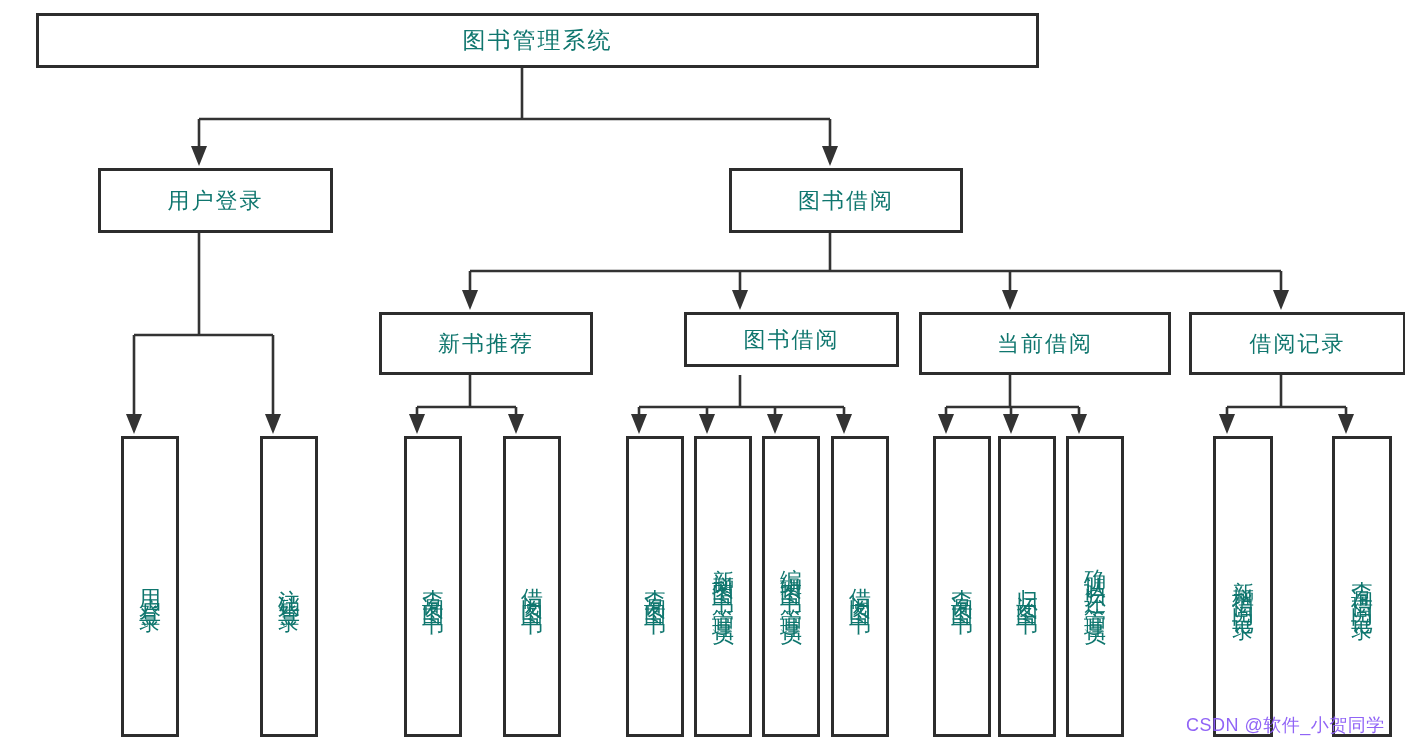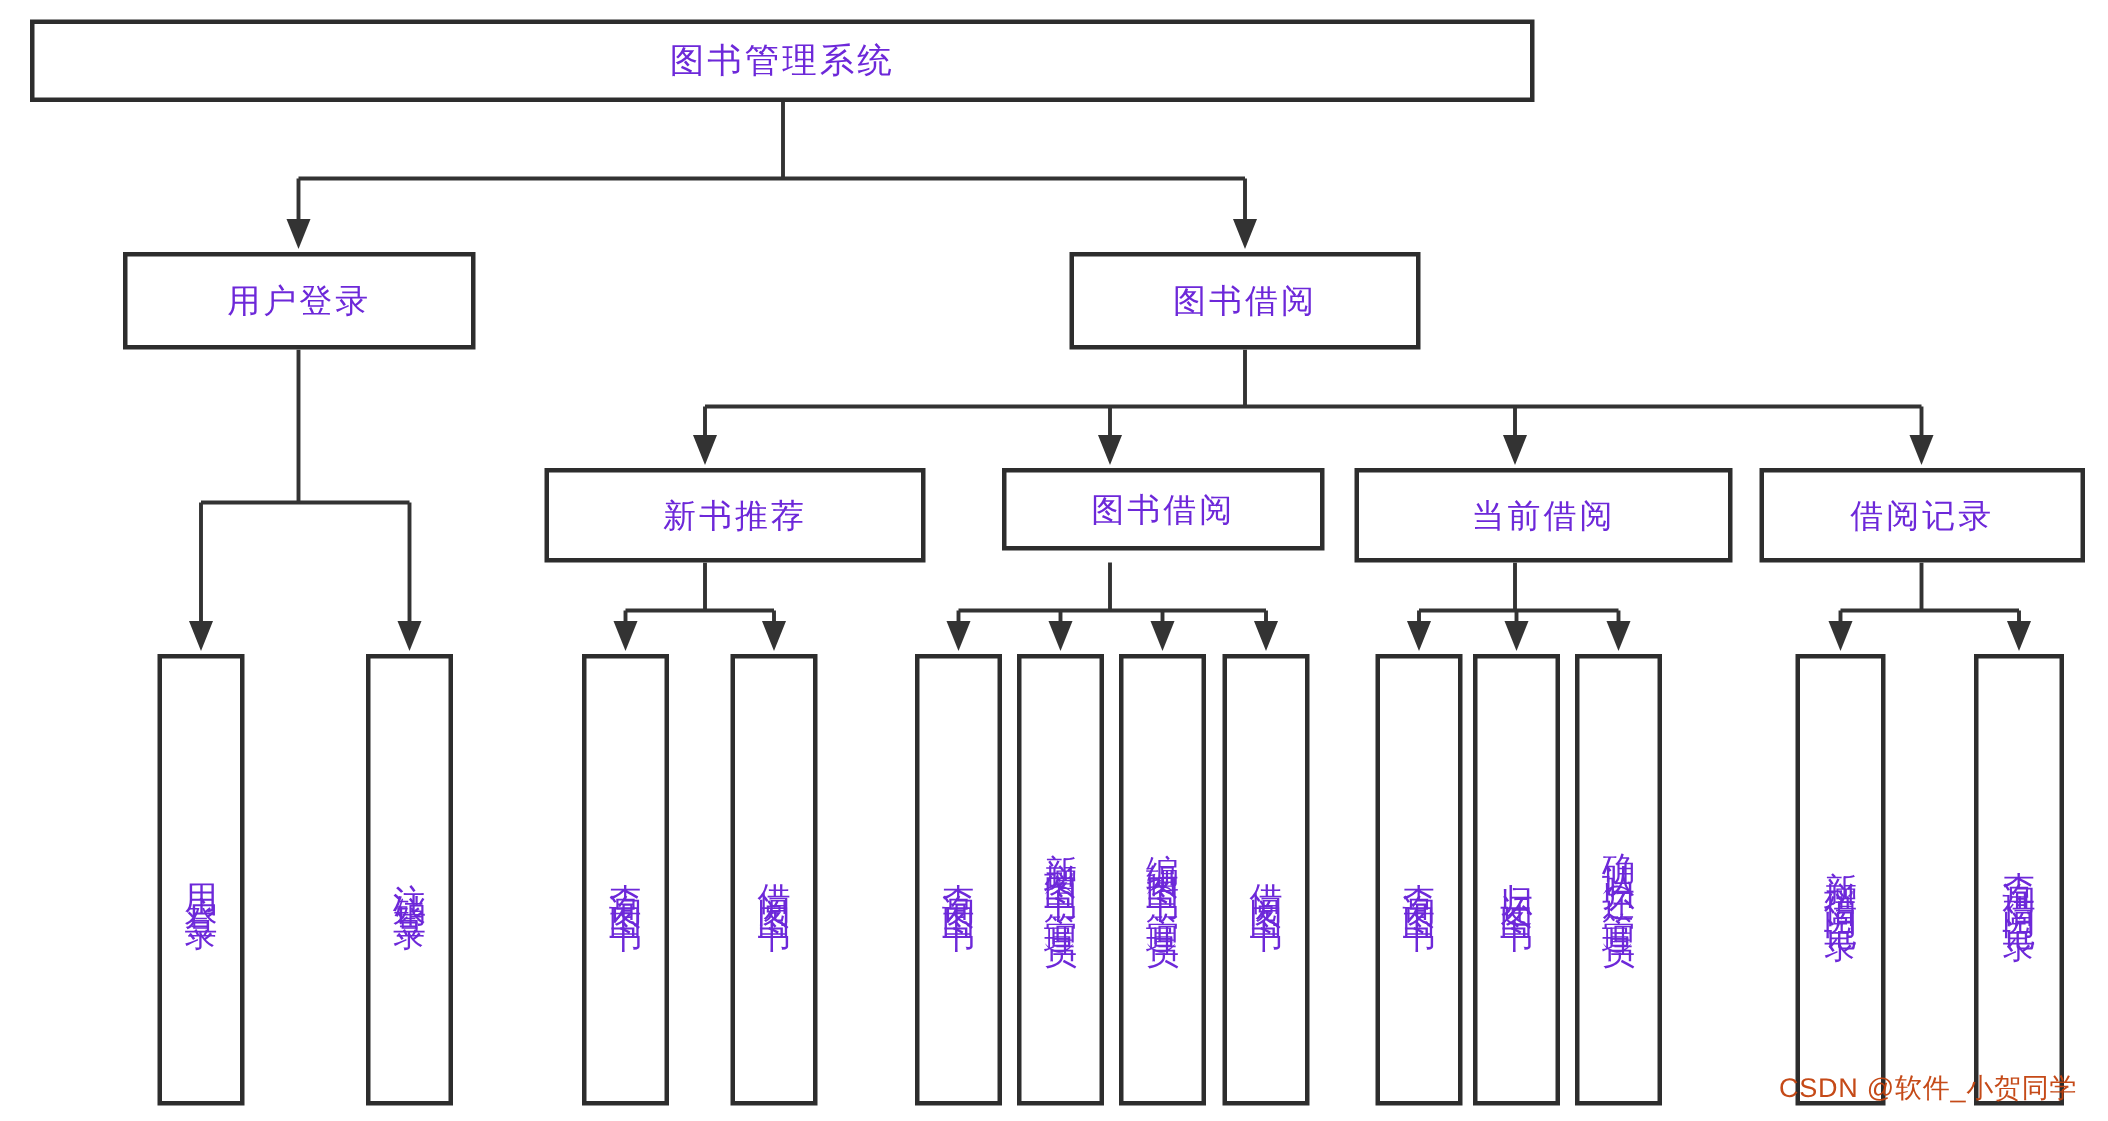--- a/index.html
+++ b/index.html
@@ -14,36 +14,37 @@
   .edges line{stroke:#333333;stroke-width:2.6;}
   .edges polygon{fill:#333333;}
   .box{
     position:absolute;
     box-sizing:border-box;
     background:#ffffff;
     border:3px solid #2d2d2d;
     display:flex;
     align-items:center;
     justify-content:center;
-    color:#6d28d9;
+    color:#0f766e;
     text-align:left;
+    margin-left:16px;
   }
   .box.h{font-size:22px;letter-spacing:2px;white-space:nowrap;}
   .box.root{font-size:23px;}
   .box.v{
     writing-mode:vertical-rl;
     font-size:22px;
     letter-spacing:8px;
     line-height:1;
   }
   .watermark{
     position:absolute;
     left:1186px;top:713px;
     font-size:18px;
-    color:#c2410c;
+    color:#8b5cf6;
     opacity:.95;
     letter-spacing:.5px;
     white-space:nowrap;
     z-index:5;
   }
 </style>
 </head>
 <body>
 
 <div class="canvas">
@@ -101,21 +102,21 @@
       <polygon points="1219,414 1235,414 1227,434"></polygon>
       <line x1="1346" y1="407" x2="1346" y2="416"></line>
       <polygon points="1338,414 1354,414 1346,434"></polygon>
     </svg>
 
   <div class="box h root" style="left:20px;top:13px;width:1003px;height:55px;">图书管理系统</div>
 
   <div class="box h" style="left:82px;top:168px;width:235px;height:65px;">用户登录</div>
   <div class="box h" style="left:713px;top:168px;width:234px;height:65px;">图书借阅</div>
 
-  <div class="box h" style="left:363px;top:312px;width:254px;height:63px;">新书推荐</div>
+  <div class="box h" style="left:363px;top:312px;width:214px;height:63px;">新书推荐</div>
   <div class="box h" style="left:668px;top:312px;width:215px;height:55px;">图书借阅</div>
   <div class="box h" style="left:903px;top:312px;width:252px;height:63px;">当前借阅</div>
   <div class="box h" style="left:1173px;top:312px;width:217px;height:63px;">借阅记录</div>
 
   <div class="box v" style="left:105px;top:436px;width:58px;height:301px;">用户登录</div>
   <div class="box v" style="left:244px;top:436px;width:58px;height:301px;">注销登录</div>
 
   <div class="box v" style="left:388px;top:436px;width:58px;height:301px;">查询图书</div>
   <div class="box v" style="left:487px;top:436px;width:58px;height:301px;">借阅图书</div>
 

